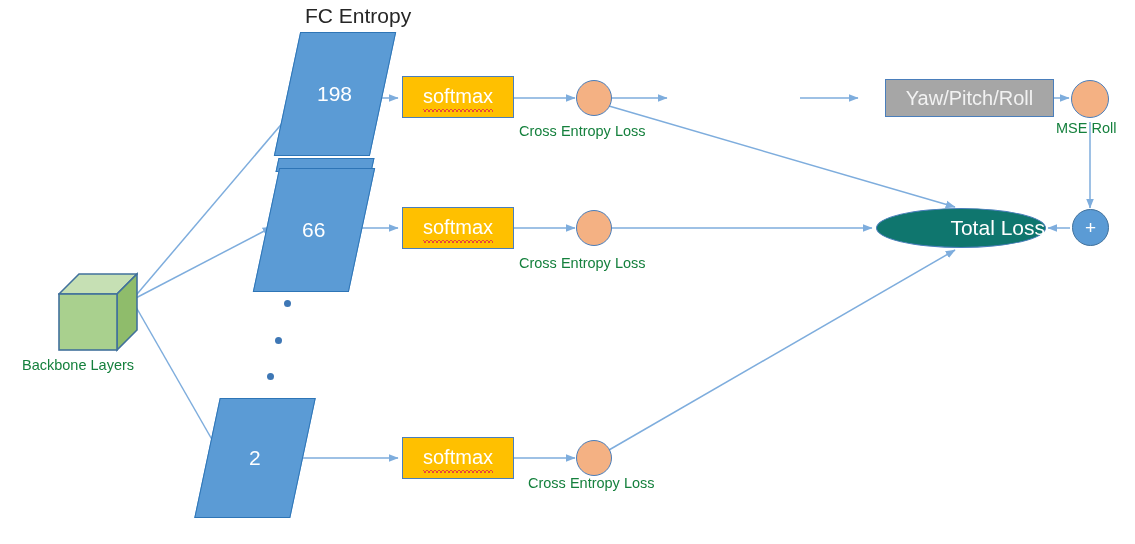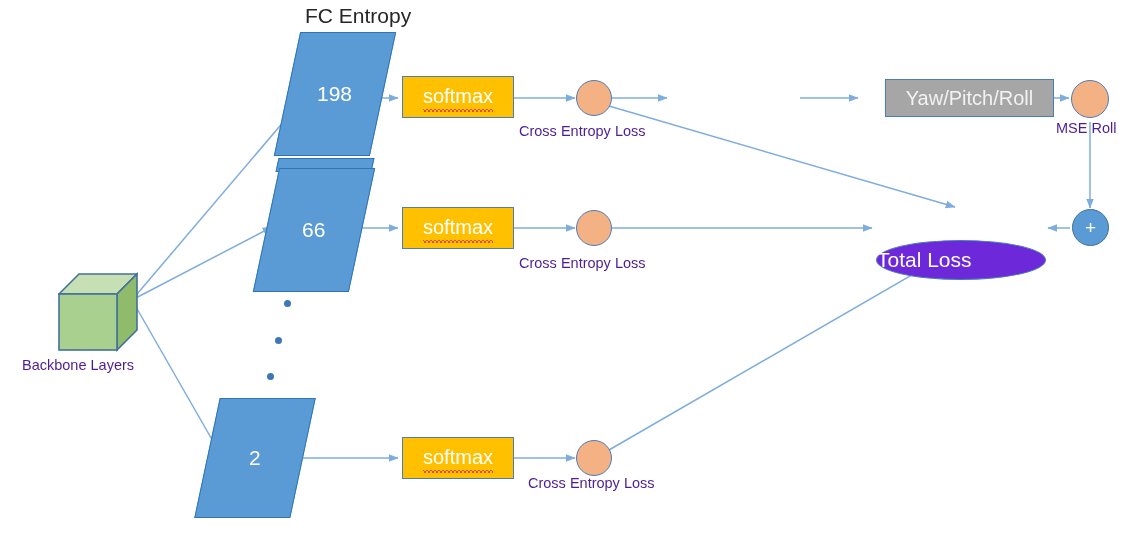--- a/index.html
+++ b/index.html
@@ -98,34 +98,33 @@
     border-radius: 50%;
     display: flex;
     align-items: center;
     justify-content: center;
     color: #ffffff;
     font-size: 19px;
     line-height: 1;
   }
   
   .ellipse {
-    background: #6d28d9;
-    border: 1.5px solid #4A7EBB;
-    border-radius: 50%;
-    display: flex;
-    align-items: center;
-    justify-content: flex-start;
+    background: #0f766e;
+    border: 1.5px solid #4A7EBB;
+    border-radius: 50%;
+    display: flex;
+    align-items: center;
+    justify-content: flex-end;
     color: #ffffff;
     font-size: 21px;
-    margin-top: 32px;
   }
   
   .label {
     position: absolute;
-    color: #4c1d95;
+    color: #15803d;
     font-size: 14.5px;
     white-space: nowrap;
   }
   .title-label {
     position: absolute;
     color: #262626;
     font-size: 21px;
     white-space: nowrap;
   }
   

